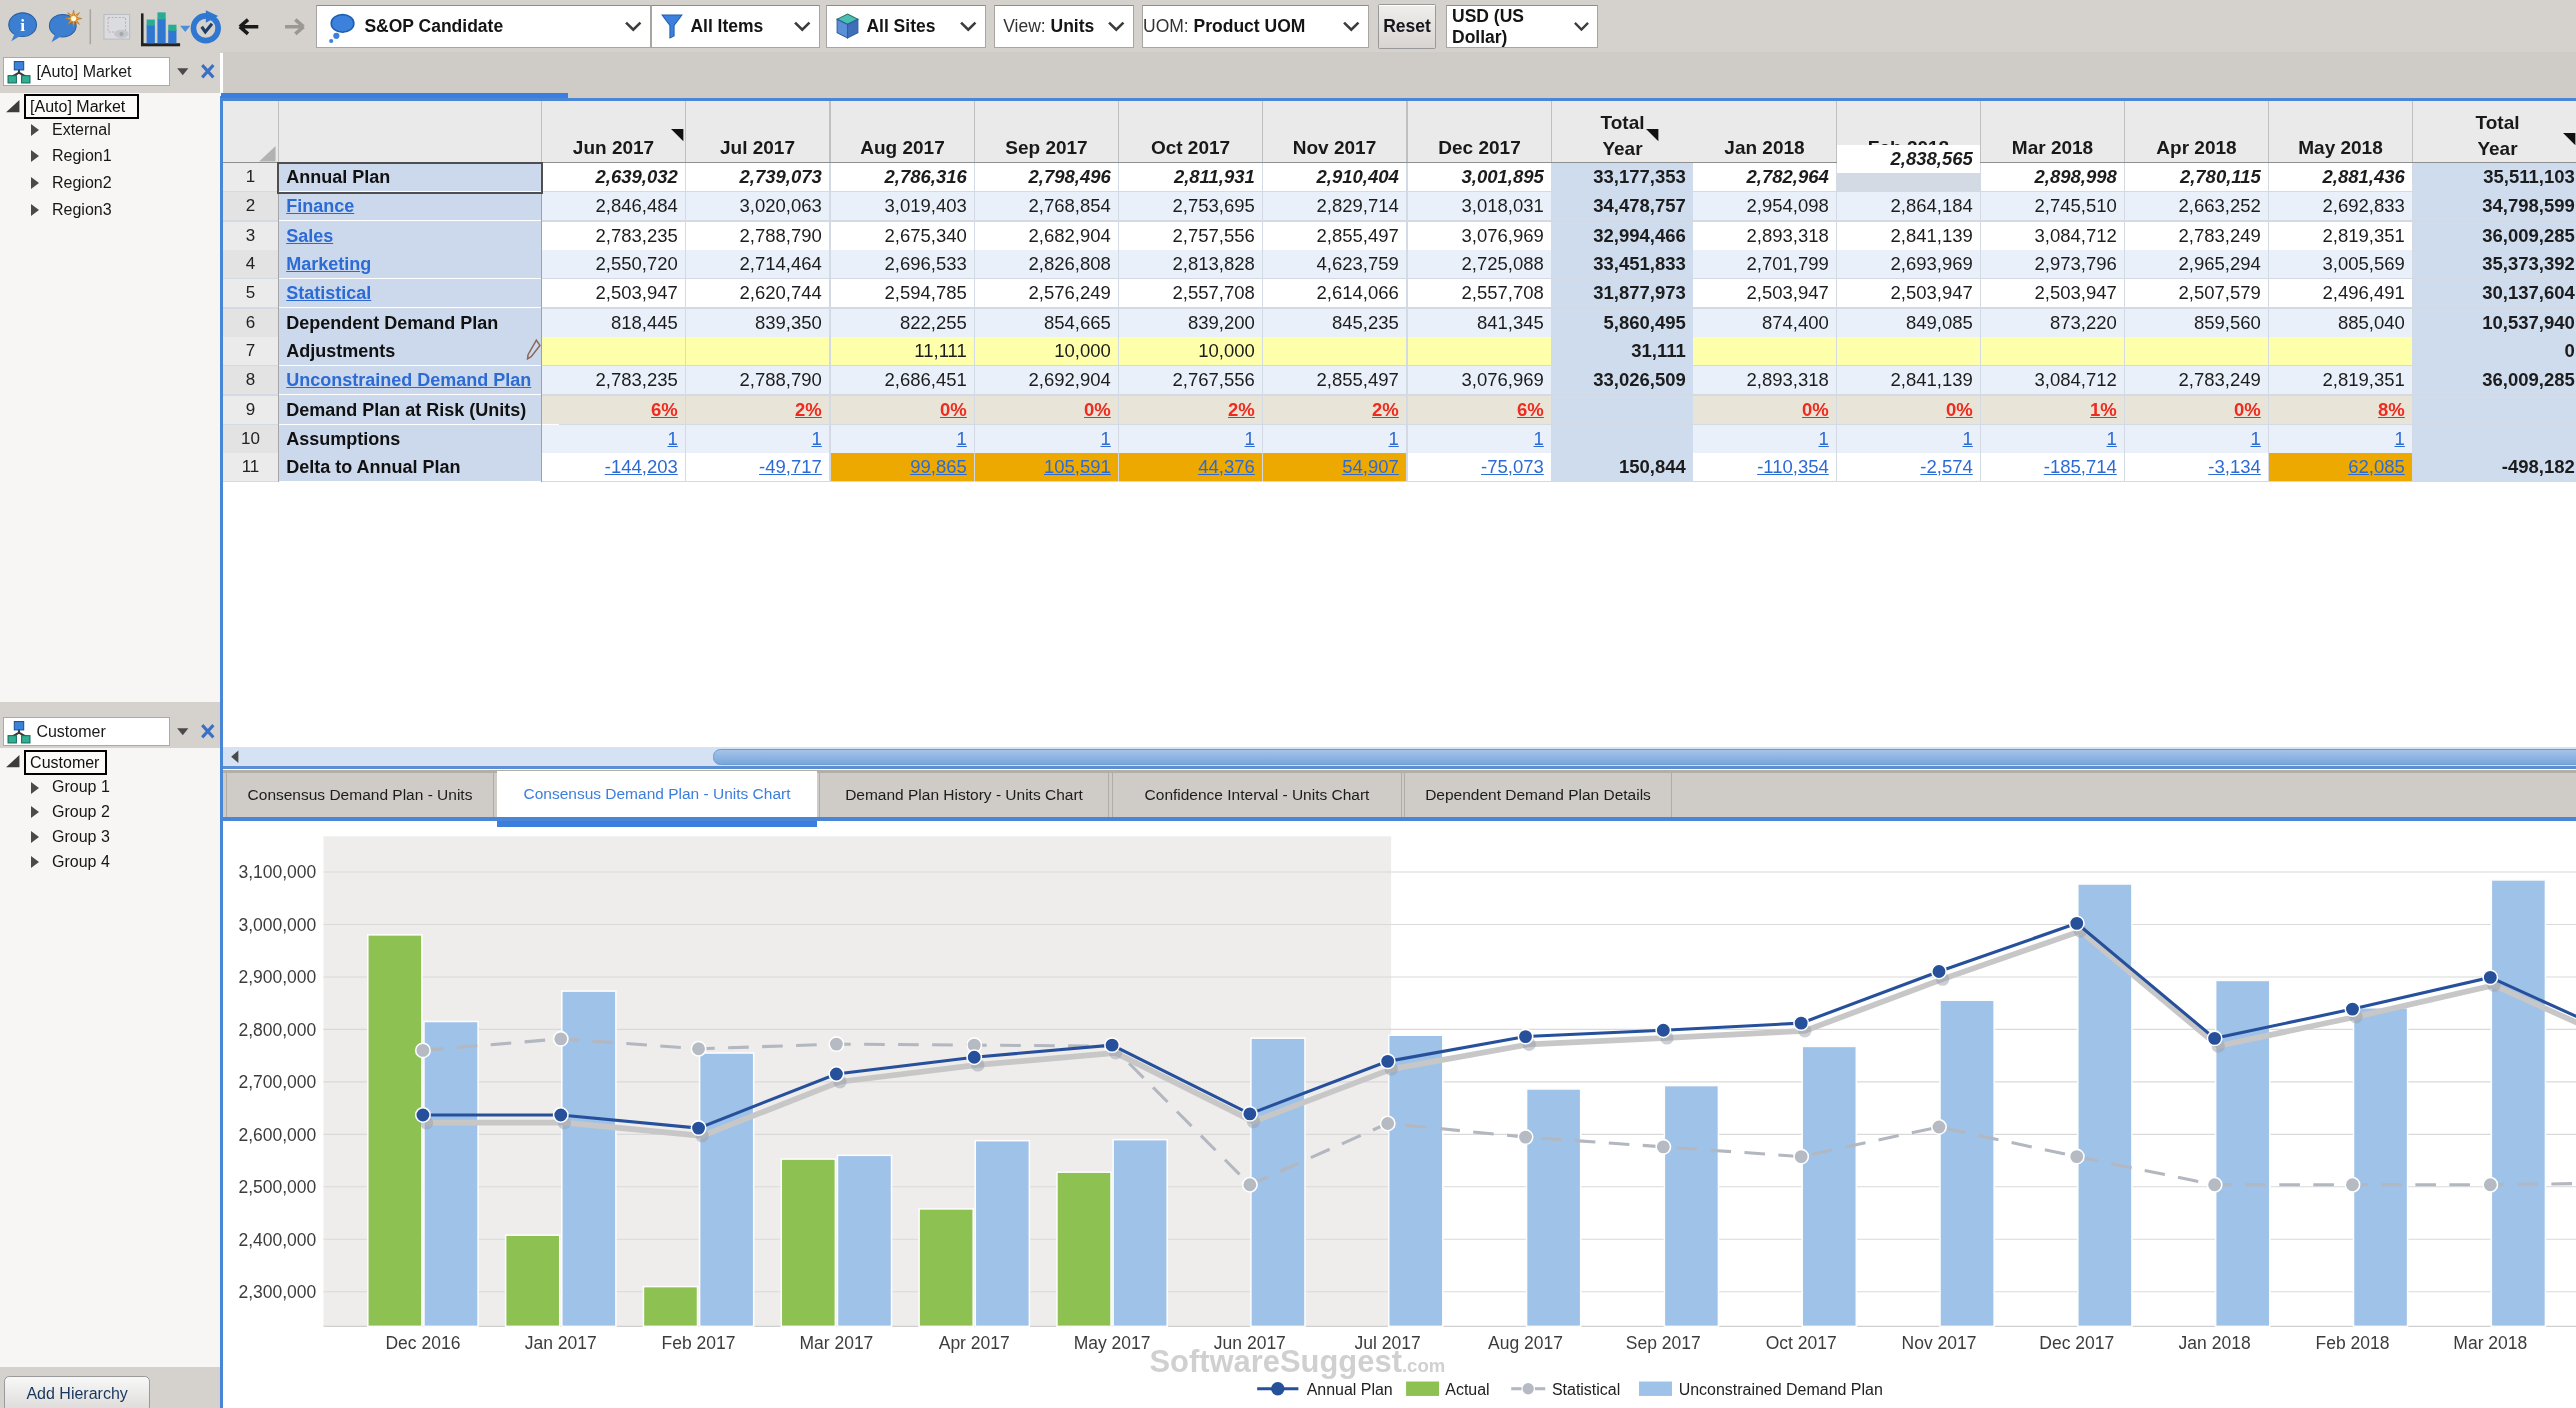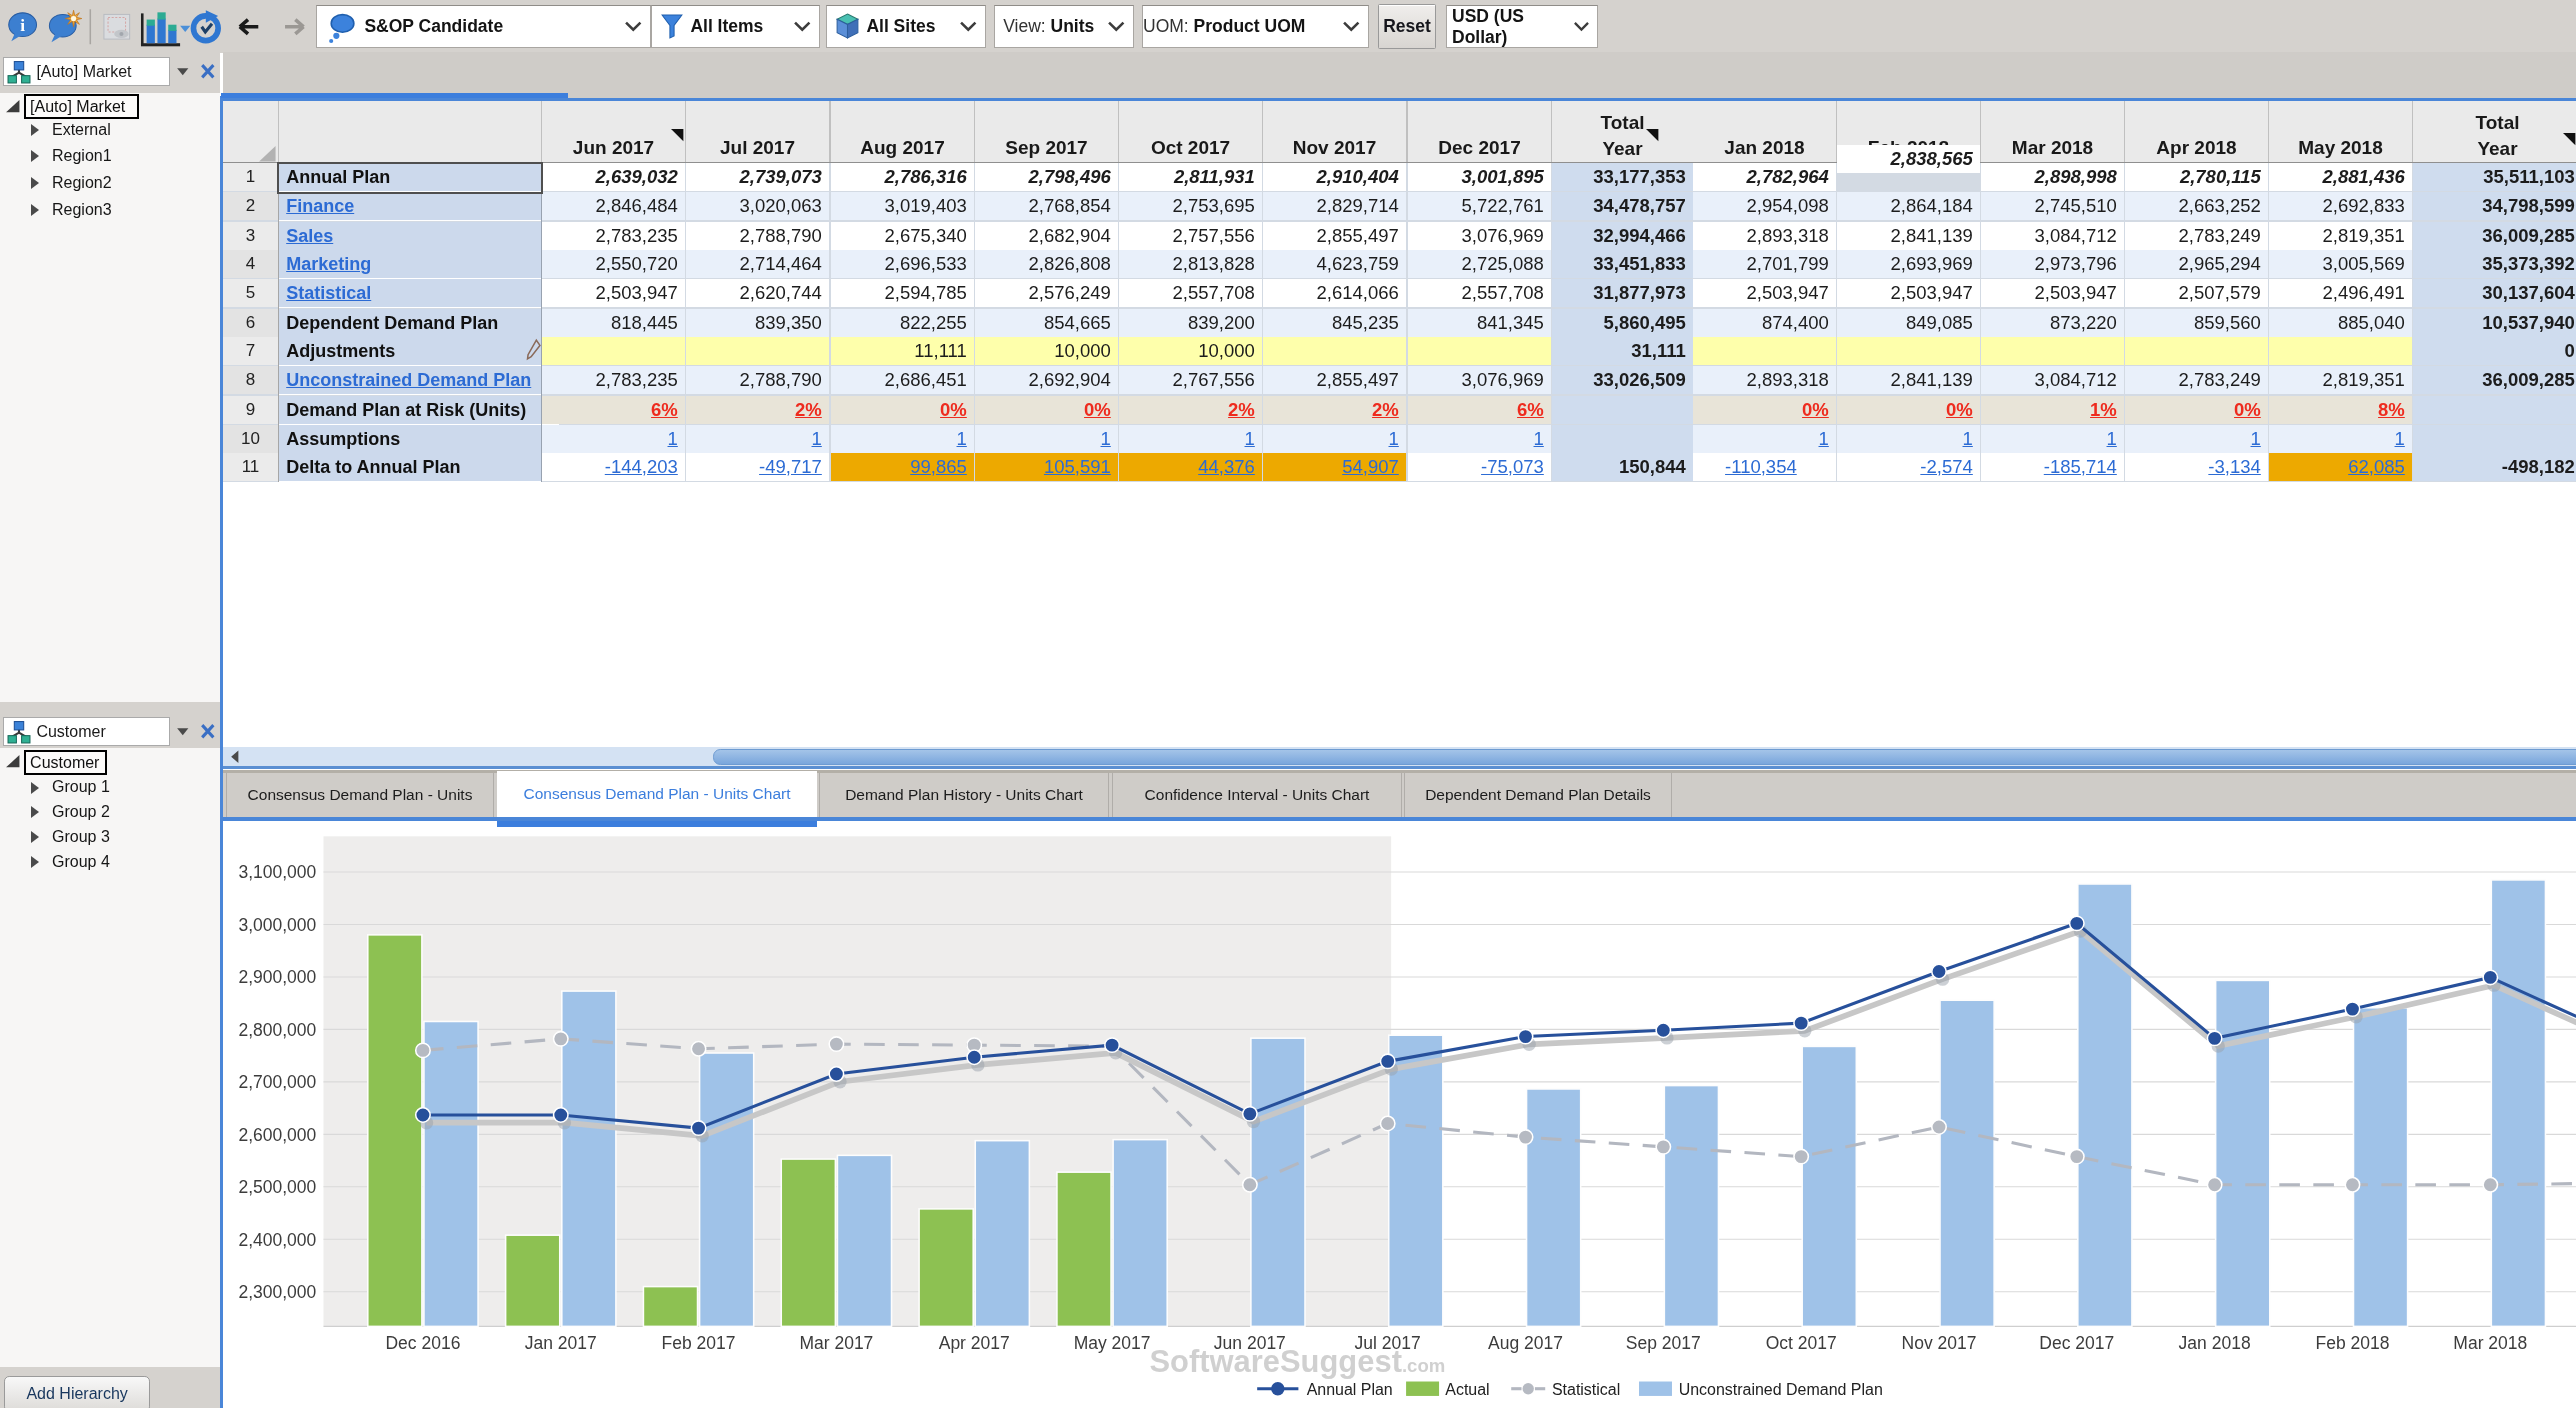--- a/index.html
+++ b/index.html
@@ -219,21 +219,21 @@
 <div class="a num" style="left:2269px;top:163px;width:143px;height:28px;background:#fff;line-height:28px;font-weight:bold;font-style:italic;">2,881,436</div>
 <div class="a num" style="left:2413px;top:163px;width:169px;height:28px;background:#cfdcee;line-height:28px;font-weight:bold;">35,511,103</div>
 <div class="a" style="left:223px;top:192px;width:55px;height:28px;background:#e3e3e3;font-size:17px;color:#222;text-align:center;line-height:28px">2</div>
 <div class="a lbl" style="left:279px;top:192px;width:262px;height:29px;background:#ccd9ec;line-height:28px;border-bottom:1px solid #fff"><span class="lnk">Finance</span></div>
 <div class="a num" style="left:542px;top:192px;width:143px;height:28px;background:#e9f0fa;line-height:28px;">2,846,484</div>
 <div class="a num" style="left:686px;top:192px;width:143px;height:28px;background:#e9f0fa;line-height:28px;">3,020,063</div>
 <div class="a num" style="left:831px;top:192px;width:143px;height:28px;background:#e9f0fa;line-height:28px;">3,019,403</div>
 <div class="a num" style="left:975px;top:192px;width:143px;height:28px;background:#e9f0fa;line-height:28px;">2,768,854</div>
 <div class="a num" style="left:1119px;top:192px;width:143px;height:28px;background:#e9f0fa;line-height:28px;">2,753,695</div>
 <div class="a num" style="left:1263px;top:192px;width:143px;height:28px;background:#e9f0fa;line-height:28px;">2,829,714</div>
-<div class="a num" style="left:1408px;top:192px;width:143px;height:28px;background:#e9f0fa;line-height:28px;">5,722,761</div>
+<div class="a num" style="left:1408px;top:192px;width:143px;height:28px;background:#e9f0fa;line-height:28px;">3,018,031</div>
 <div class="a num" style="left:1552px;top:192px;width:141px;height:28px;background:#cfdcee;line-height:28px;font-weight:bold;">34,478,757</div>
 <div class="a num" style="left:1693px;top:192px;width:143px;height:28px;background:#e9f0fa;line-height:28px;">2,954,098</div>
 <div class="a num" style="left:1837px;top:192px;width:143px;height:28px;background:#e9f0fa;line-height:28px;">2,864,184</div>
 <div class="a num" style="left:1981px;top:192px;width:143px;height:28px;background:#e9f0fa;line-height:28px;">2,745,510</div>
 <div class="a num" style="left:2125px;top:192px;width:143px;height:28px;background:#e9f0fa;line-height:28px;">2,663,252</div>
 <div class="a num" style="left:2269px;top:192px;width:143px;height:28px;background:#e9f0fa;line-height:28px;">2,692,833</div>
 <div class="a num" style="left:2413px;top:192px;width:169px;height:28px;background:#cfdcee;line-height:28px;font-weight:bold;">34,798,599</div>
 <div class="a" style="left:223px;top:222px;width:55px;height:28px;background:#ebebeb;font-size:17px;color:#222;text-align:center;line-height:28px">3</div>
 <div class="a lbl" style="left:279px;top:222px;width:262px;height:29px;background:#ccd9ec;line-height:28px;border-bottom:1px solid #fff"><span class="lnk">Sales</span></div>
 <div class="a num" style="left:542px;top:222px;width:143px;height:28px;background:#fff;line-height:28px;">2,783,235</div>
@@ -365,21 +365,21 @@
 <div class="a" style="left:223px;top:453px;width:55px;height:28px;background:#ebebeb;font-size:17px;color:#222;text-align:center;line-height:28px">11</div>
 <div class="a lbl" style="left:279px;top:453px;width:262px;height:29px;background:#ccd9ec;line-height:28px;border-bottom:1px solid #fff">Delta to Annual Plan</div>
 <div class="a num" style="left:542px;top:453px;width:143px;height:28px;background:#fff;line-height:28px;"><span class="lnk">-144,203</span></div>
 <div class="a num" style="left:686px;top:453px;width:143px;height:28px;background:#fff;line-height:28px;"><span class="lnk">-49,717</span></div>
 <div class="a num" style="left:831px;top:453px;width:143px;height:28px;background:#eda900;line-height:28px;"><span class="lnk">99,865</span></div>
 <div class="a num" style="left:975px;top:453px;width:143px;height:28px;background:#eda900;line-height:28px;"><span class="lnk">105,591</span></div>
 <div class="a num" style="left:1119px;top:453px;width:143px;height:28px;background:#eda900;line-height:28px;"><span class="lnk">44,376</span></div>
 <div class="a num" style="left:1263px;top:453px;width:143px;height:28px;background:#eda900;line-height:28px;"><span class="lnk">54,907</span></div>
 <div class="a num" style="left:1408px;top:453px;width:143px;height:28px;background:#fff;line-height:28px;"><span class="lnk">-75,073</span></div>
 <div class="a num" style="left:1552px;top:453px;width:141px;height:28px;background:#cfdcee;line-height:28px;font-weight:bold;">150,844</div>
-<div class="a num" style="left:1693px;top:453px;width:143px;height:28px;background:#fff;line-height:28px;text-align:center;"><span class="lnk">-110,354</span></div>
+<div class="a num" style="left:1693px;top:453px;width:143px;height:28px;background:#fff;line-height:28px;"><span class="lnk">-110,354</span></div>
 <div class="a num" style="left:1837px;top:453px;width:143px;height:28px;background:#fff;line-height:28px;"><span class="lnk">-2,574</span></div>
 <div class="a num" style="left:1981px;top:453px;width:143px;height:28px;background:#fff;line-height:28px;"><span class="lnk">-185,714</span></div>
 <div class="a num" style="left:2125px;top:453px;width:143px;height:28px;background:#fff;line-height:28px;"><span class="lnk">-3,134</span></div>
 <div class="a num" style="left:2269px;top:453px;width:143px;height:28px;background:#eda900;line-height:28px;"><span class="lnk">62,085</span></div>
 <div class="a num" style="left:2413px;top:453px;width:169px;height:28px;background:#cfdcee;line-height:28px;font-weight:bold;">-498,182</div>
 <div class="a" style="left:541px;top:163px;width:1px;height:319px;background:#98a2b0"></div>
 <div class="a" style="left:278px;top:163px;width:1px;height:319px;background:#a6a6a6"></div>
 <div class="a" style="left:277px;top:162px;width:266px;height:32px;border:2.1px solid #4f4f4f"></div>
 <svg class="a" style="left:526px;top:338px" width="15.5" height="23" viewBox="0 0 30 44">
       <path d="M20 4 L27 14 L10 36 L3 40 L4 32 L20 4 Z" fill="none" stroke="#8a6a5a" stroke-width="3"></path>

